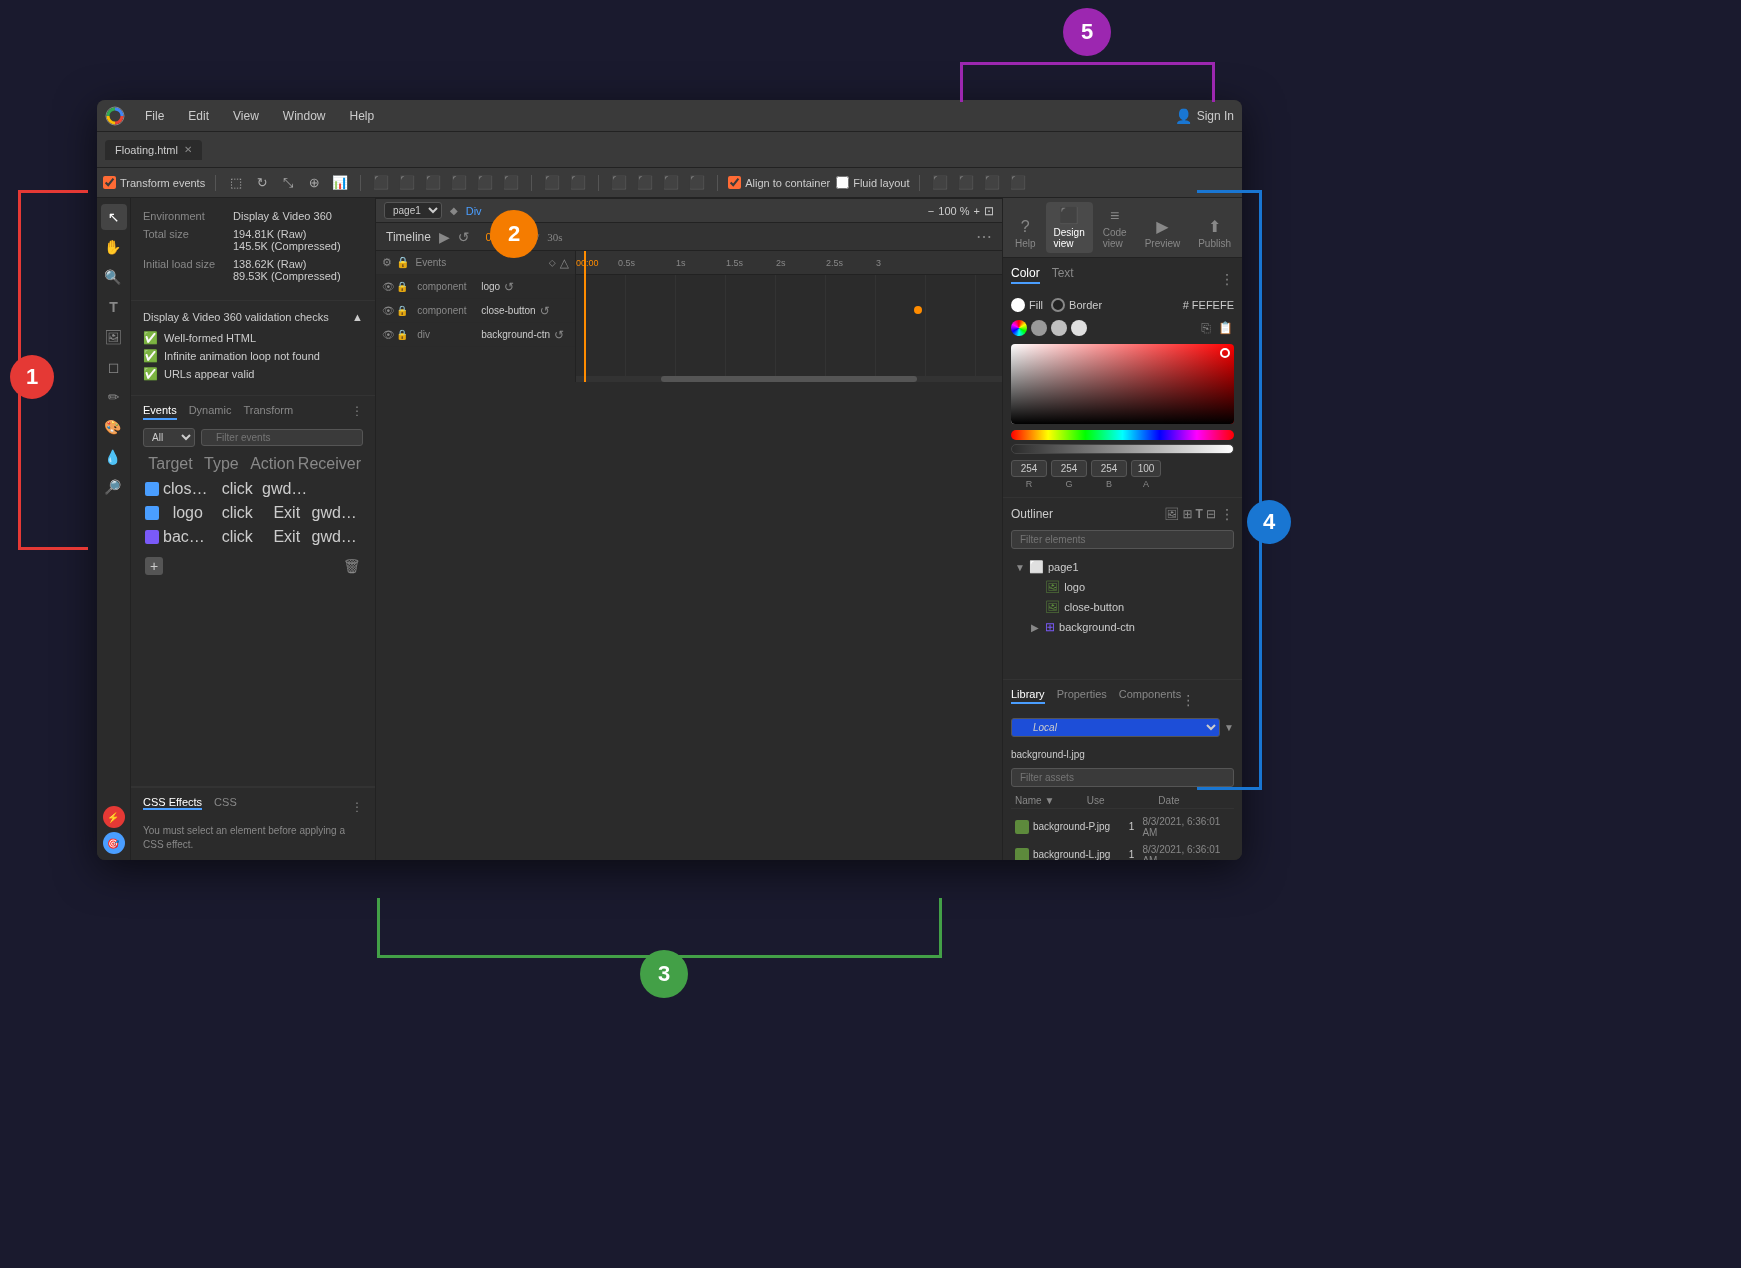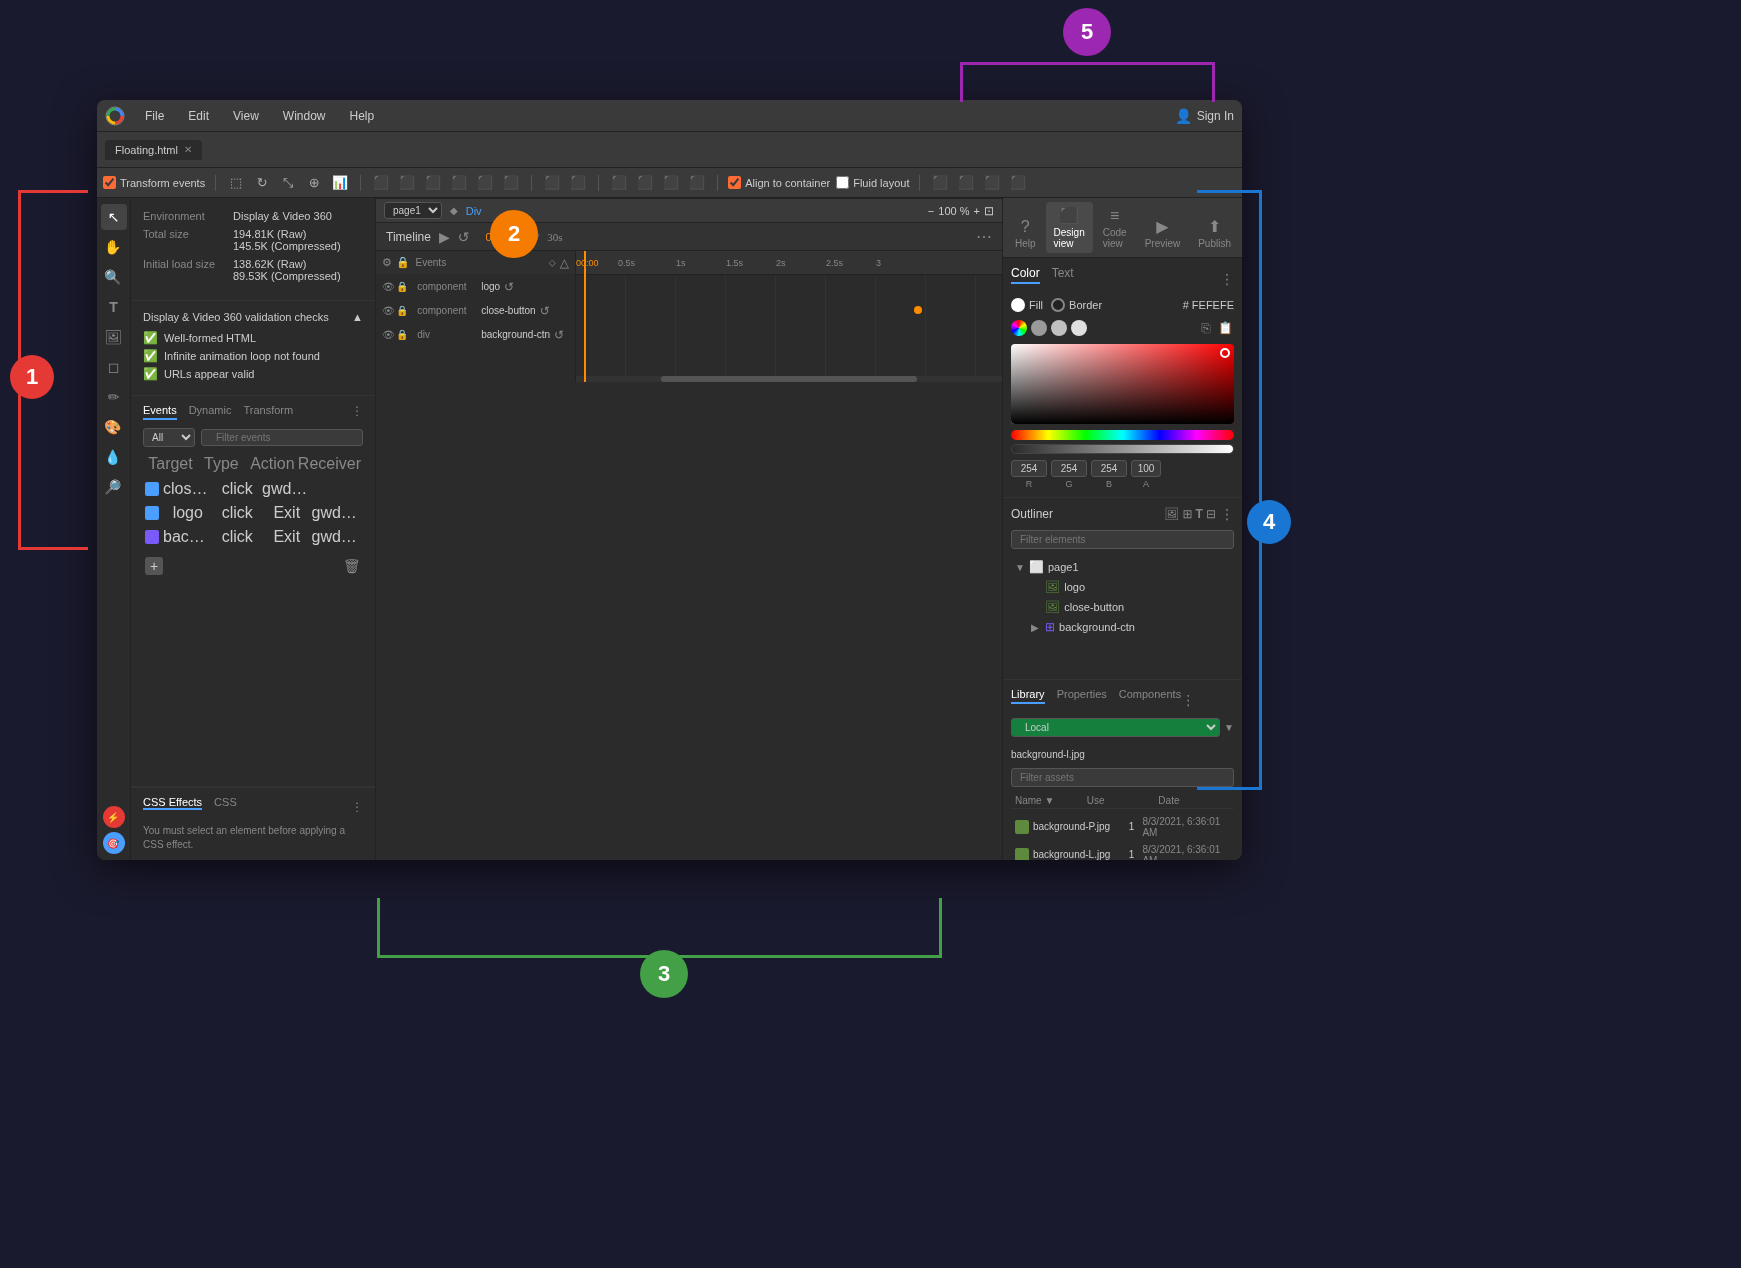--- a/index.html
+++ b/index.html
@@ -642,27 +642,28 @@
       color: white;
       border-bottom: 2px solid #4a9eff;
     }
     .library-filter {
       display: flex;
       align-items: center;
       gap: 4px;
       margin-bottom: 8px;
     }
     .library-filter select {
-      background: #15803d;
+      background: #1d4ed8;
       border: 1px solid #555;
       color: #ccc;
       font-size: 10px;
-      padding: 2px 9px;
+      padding: 2px 17px;
       border-radius: 3px;
       flex: 1;
+      font-style: italic;
     }
     .asset-thumbnail {
       width: 100%;
       height: 80px;
       background: linear-gradient(135deg, #5d8a3c 0%, #8aab5a 30%, #f4a460 70%, #d2691e 100%);
       border-radius: 4px;
       margin-bottom: 4px;
       position: relative;
       overflow: hidden;
     }

